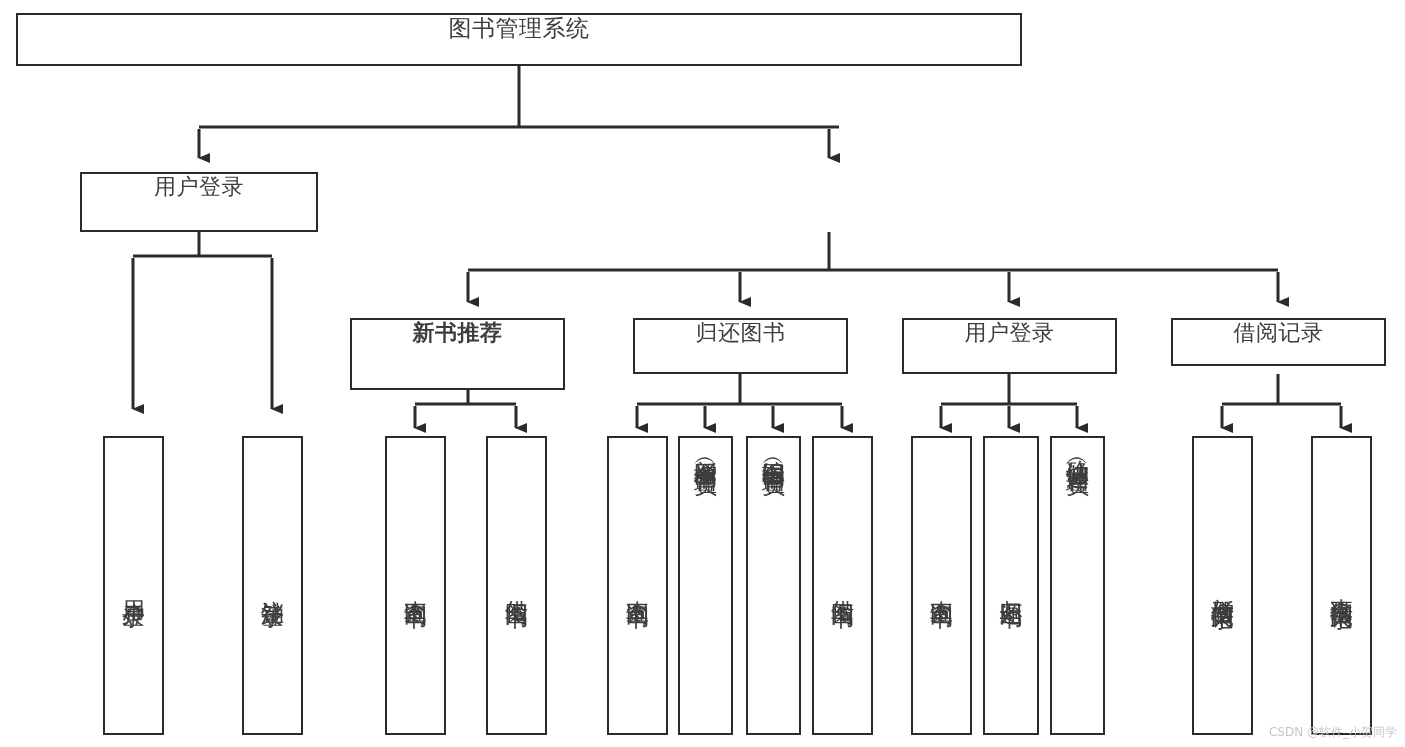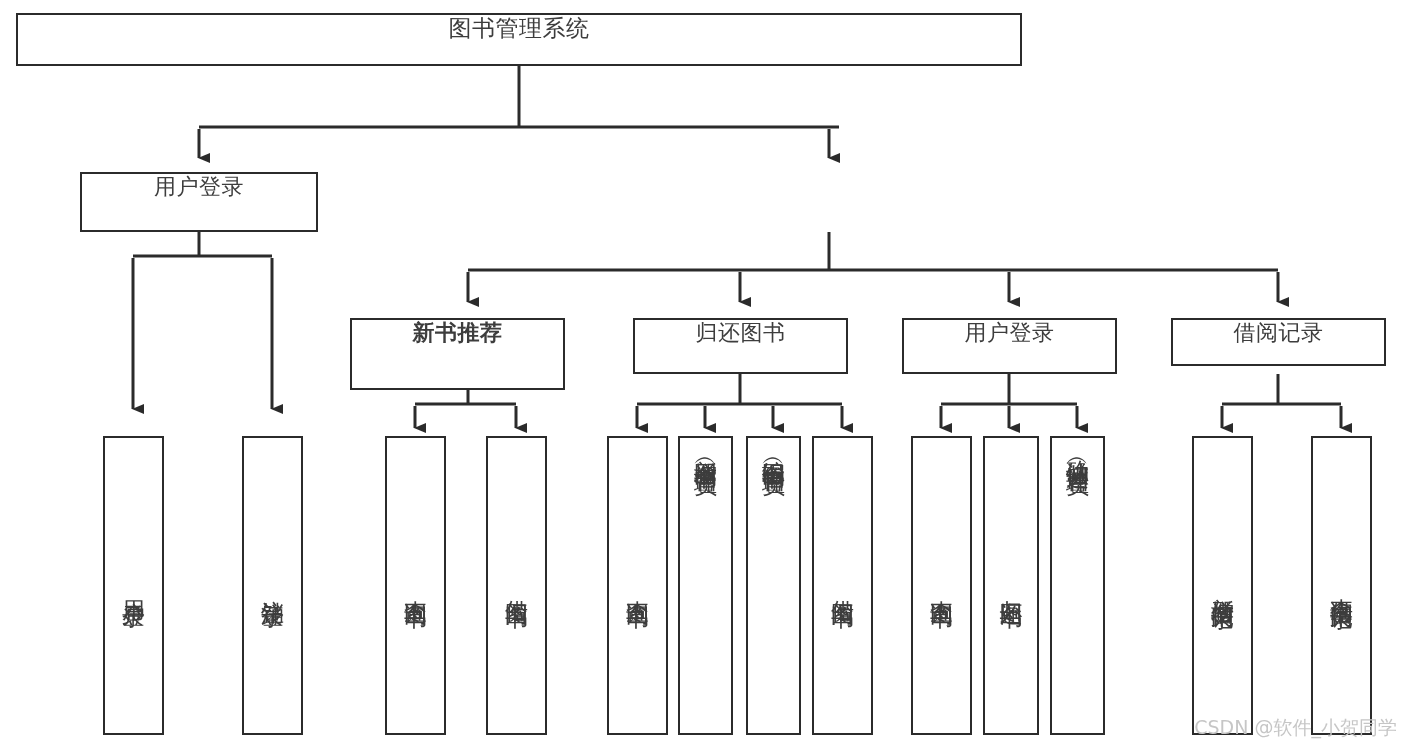--- a/index.html
+++ b/index.html
@@ -68,21 +68,21 @@
     font-size: 23px;
   }
   .node.vert.mid {
     align-items: center;
     padding-top: 0;
   }
   #watermark {
     position: absolute;
     right: 8px;
     bottom: 6px;
-    font-size: 19px;
+    font-size: 12px;
     color: #c6c6c6;
     z-index: 5;
     white-space: nowrap;
     font-family: "DejaVu Sans", "Liberation Sans", sans-serif;
   }
 </style>
 </head>
 <body>
 
 <div id="canvas">

